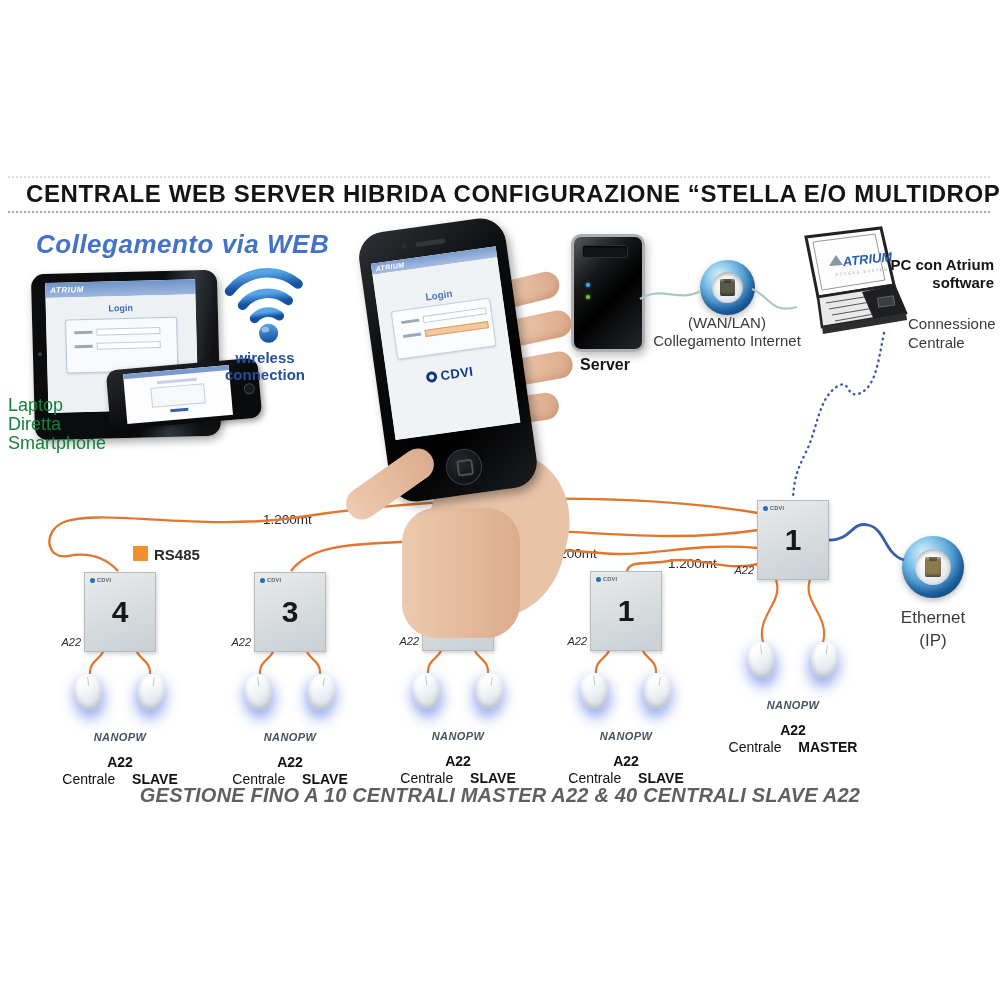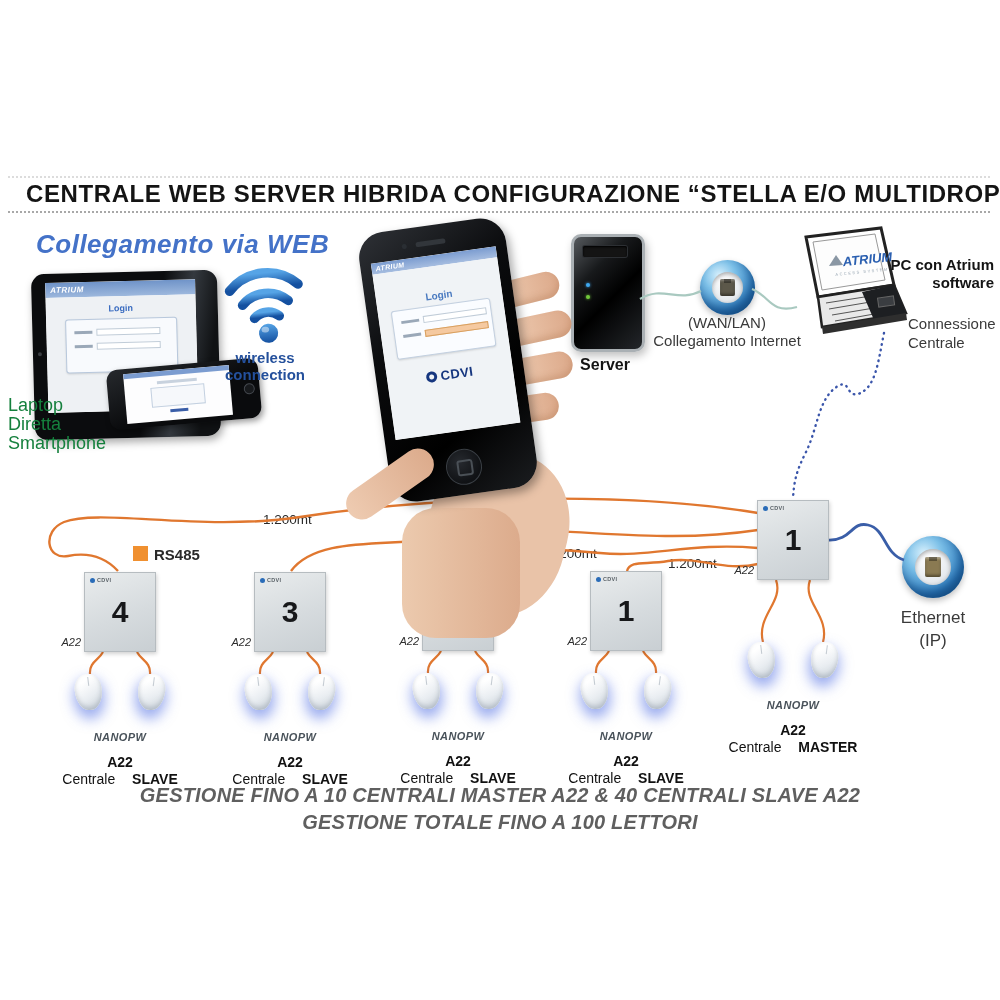--- a/index.html
+++ b/index.html
@@ -460,16 +460,15 @@
       <div class="mouse l"></div>
       <div class="mouse r"></div>
     </div>
     <div class="reader-label">NANOPW</div>
     <div class="unit-name">A22</div>
     <div class="unit-type"><span>Centrale </span><b>MASTER</b></div>
   </div>
 
   <div class="abs footer">
     <div>GESTIONE FINO A 10 CENTRALI MASTER A22 &amp; 40 CENTRALI SLAVE A22</div>
-    <div>GESTIONE TOTALE FINO A 100 LETTORI</div>
   </div>
 
 </div>
 
 </body></html>

